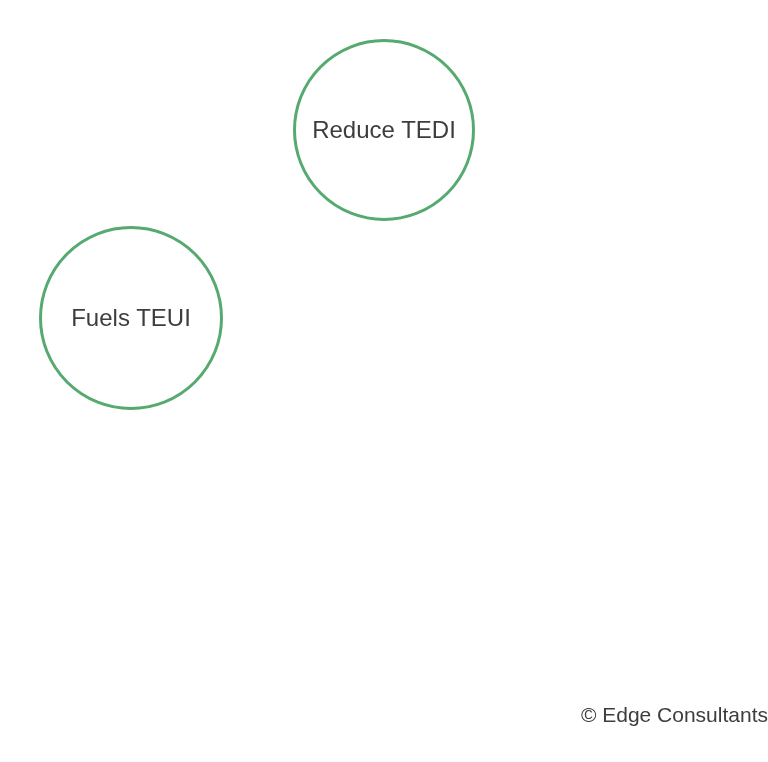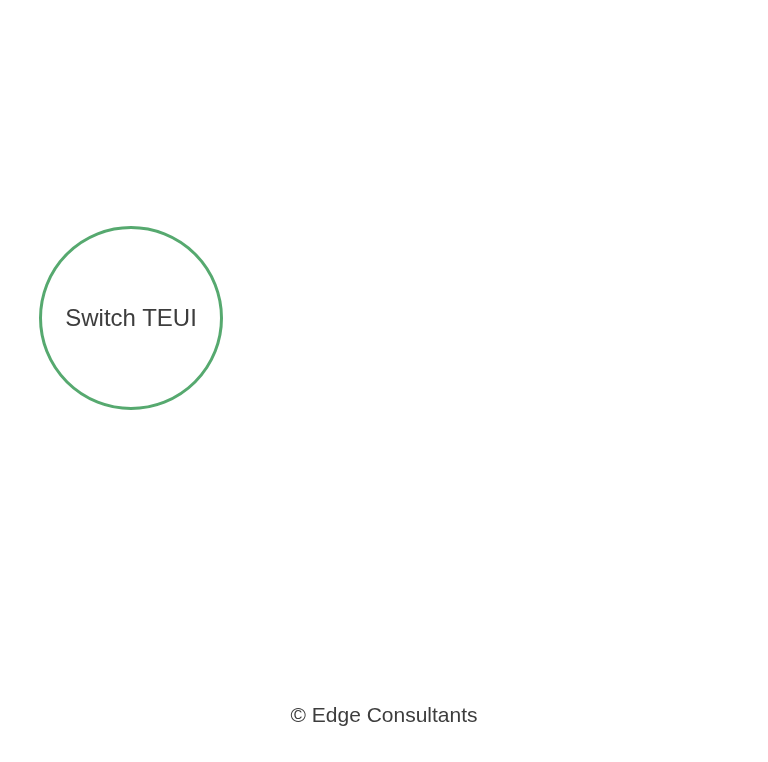--- a/index.html
+++ b/index.html
@@ -28,31 +28,34 @@
     font-weight: bold; font-size: 37px; line-height: 1.3;
   }
   #node-top          { left: 293px; top: 39px;  width: 182px; height: 182px; }
   #node-left         { left: 39px;  top: 226px; width: 184px; height: 184px; }
   #node-right        { left: 545px; top: 228px; width: 184px; height: 184px; }
   #hub               { left: 264px; top: 263px; width: 242px; height: 242px; }
   #node-bottom-left  { left: 148px; top: 508px; width: 181px; height: 181px; }
   #node-bottom-right { left: 437px; top: 507px; width: 181px; height: 181px; }
   .footer {
     position: absolute; left: 0; right: 0; top: 703px;
-    text-align: center; font-size: 21px; color: var(--text, #3D3D3D);
+    text-align: right; font-size: 21px; color: var(--text, #3D3D3D);
   }
 </style>
 </head>
 <body style="--fill: #4DA567; --stroke: #56A96F; --text: #3D3D3D; --center-text: #FFFFFF; --bg: #FFFFFF;">
 
 <div class="stage">
 
+  <div class="circle node" id="node-top">
+    <span>Reduce TEDI</span>
+  </div>
 
   <div class="circle node" id="node-left">
-    <span>Switch TEUI</span>
+    <span>Fuels TEUI</span>
   </div>
 
 
 
 
 
   <div class="footer">© Edge Consultants</div>
 
 </div>
 

